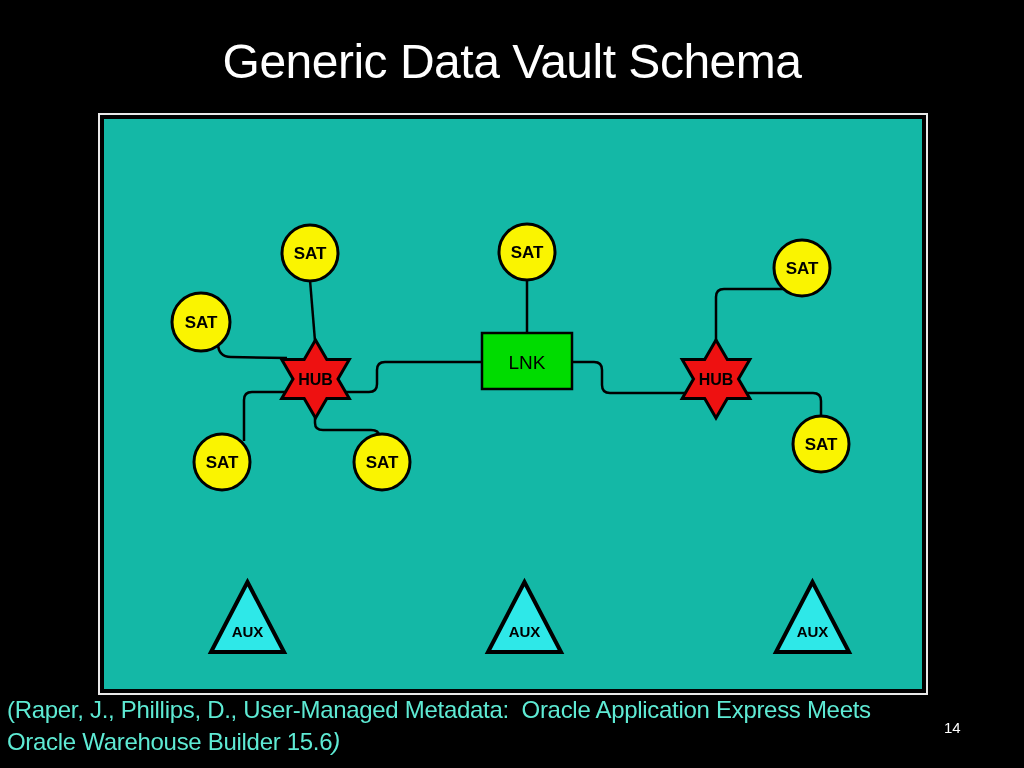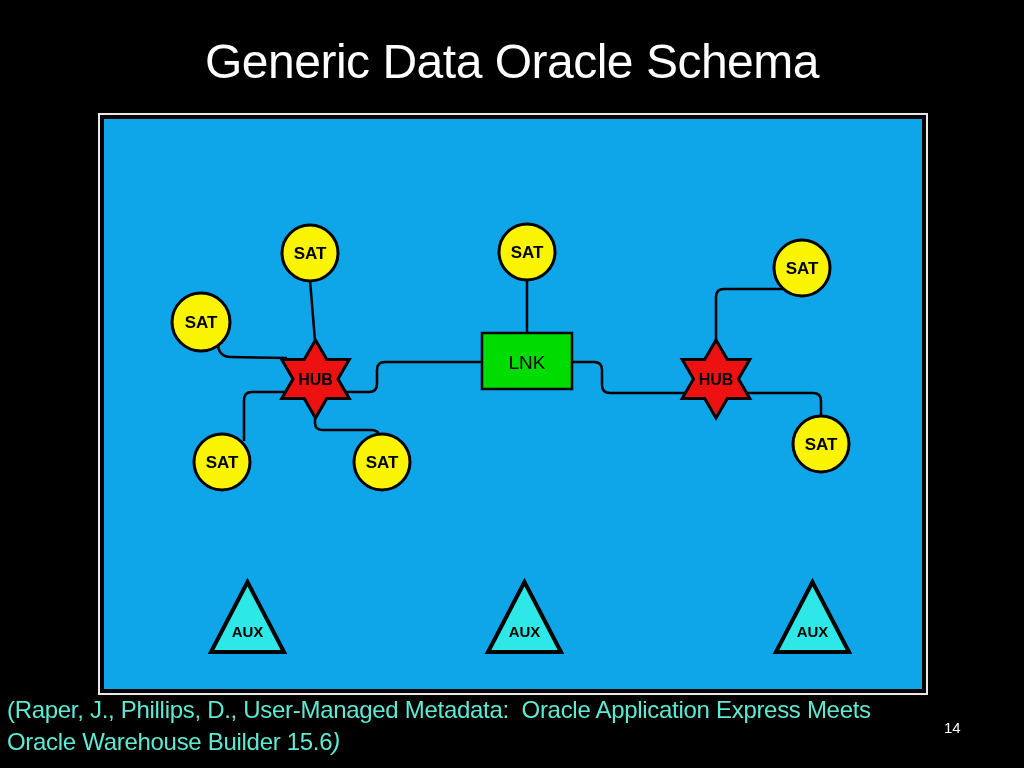--- a/index.html
+++ b/index.html
@@ -17,21 +17,21 @@
     color:#ffffff;
     font-size:48px;
     font-weight:400;
     letter-spacing:-0.5px;
     line-height:56px;
   }
   .canvas{
     position:absolute;
     left:100px;top:115px;
     width:818px;height:570px;
-    background:#0ea5e9;
+    background:#14b8a6;
     border:4px solid #000;
     box-shadow:0 0 0 2px #e9e9e9;
   }
   .canvas svg{display:block;width:818px;height:570px;}
   .citation{
     position:absolute;
     left:7px;top:694px;
     width:1000px;
     color:#5eead4;
     font-size:24px;
@@ -45,21 +45,21 @@
     left:944px;top:719px;
     color:#ffffff;
     font-size:15px;
   }
   svg text{font-family:"Liberation Sans",sans-serif;}
 </style>
 </head>
 <body>
 
 <div class="slide">
-  <div class="title">Generic Data Oracle Schema</div>
+  <div class="title">Generic Data Vault Schema</div>
 
   <div class="canvas">
     <svg xmlns="http://www.w3.org/2000/svg" viewBox="0 0 818 570">
         <path d="M 206 161 L 211 222" fill="none" stroke="#000000" stroke-width="2.5"></path>
         <path d="M 114 224 Q 114 238 127 238 L 183 239" fill="none" stroke="#000000" stroke-width="2.5"></path>
         <path d="M 140 322 L 140 281 Q 140 273 148 273 L 183 273" fill="none" stroke="#000000" stroke-width="2.5"></path>
         <path d="M 211 299 L 211 304 Q 211 311 219 311 L 267 311 Q 275 311 275 317" fill="none" stroke="#000000" stroke-width="2.5"></path>
         <path d="M 241 273 L 265 273 Q 273 273 273 265 L 273 251 Q 273 243 281 243 L 379 243" fill="none" stroke="#000000" stroke-width="2.5"></path>
         <path d="M 423 161 L 423 215" fill="none" stroke="#000000" stroke-width="2.5"></path>
         <path d="M 467 243 L 490 243 Q 498 243 498 251 L 498 266 Q 498 274 506 274 L 583 274" fill="none" stroke="#000000" stroke-width="2.5"></path>

